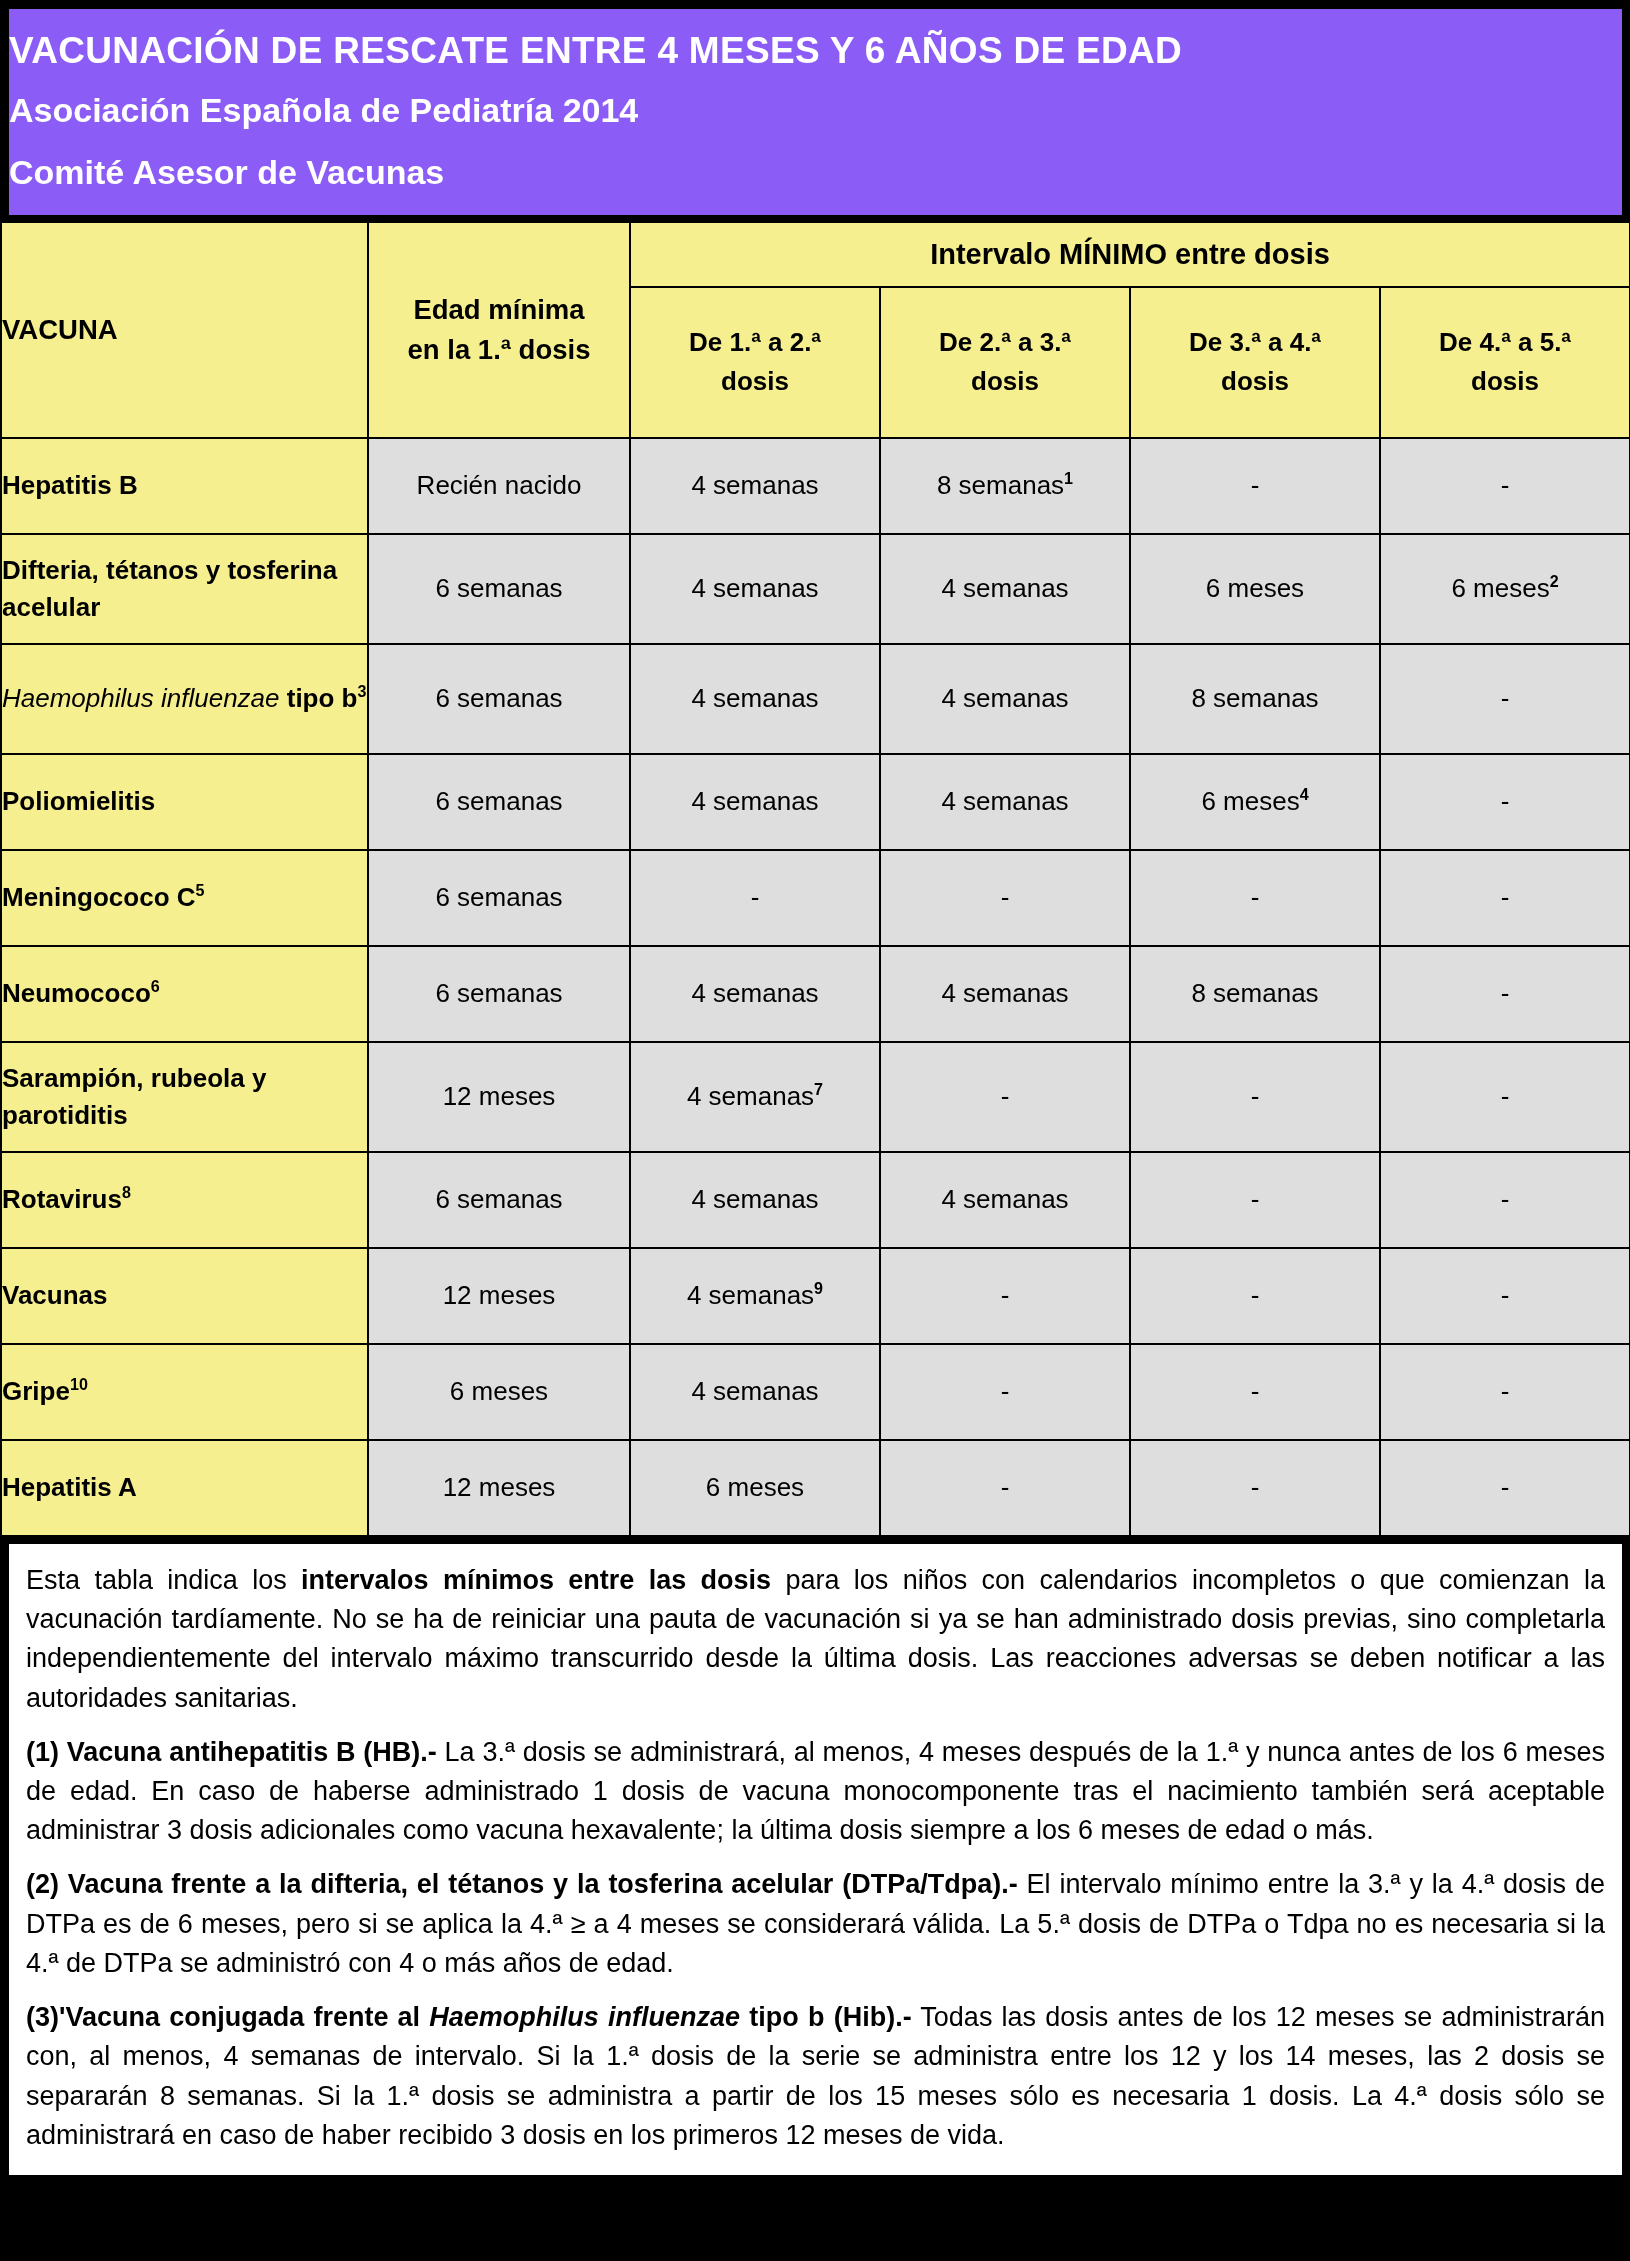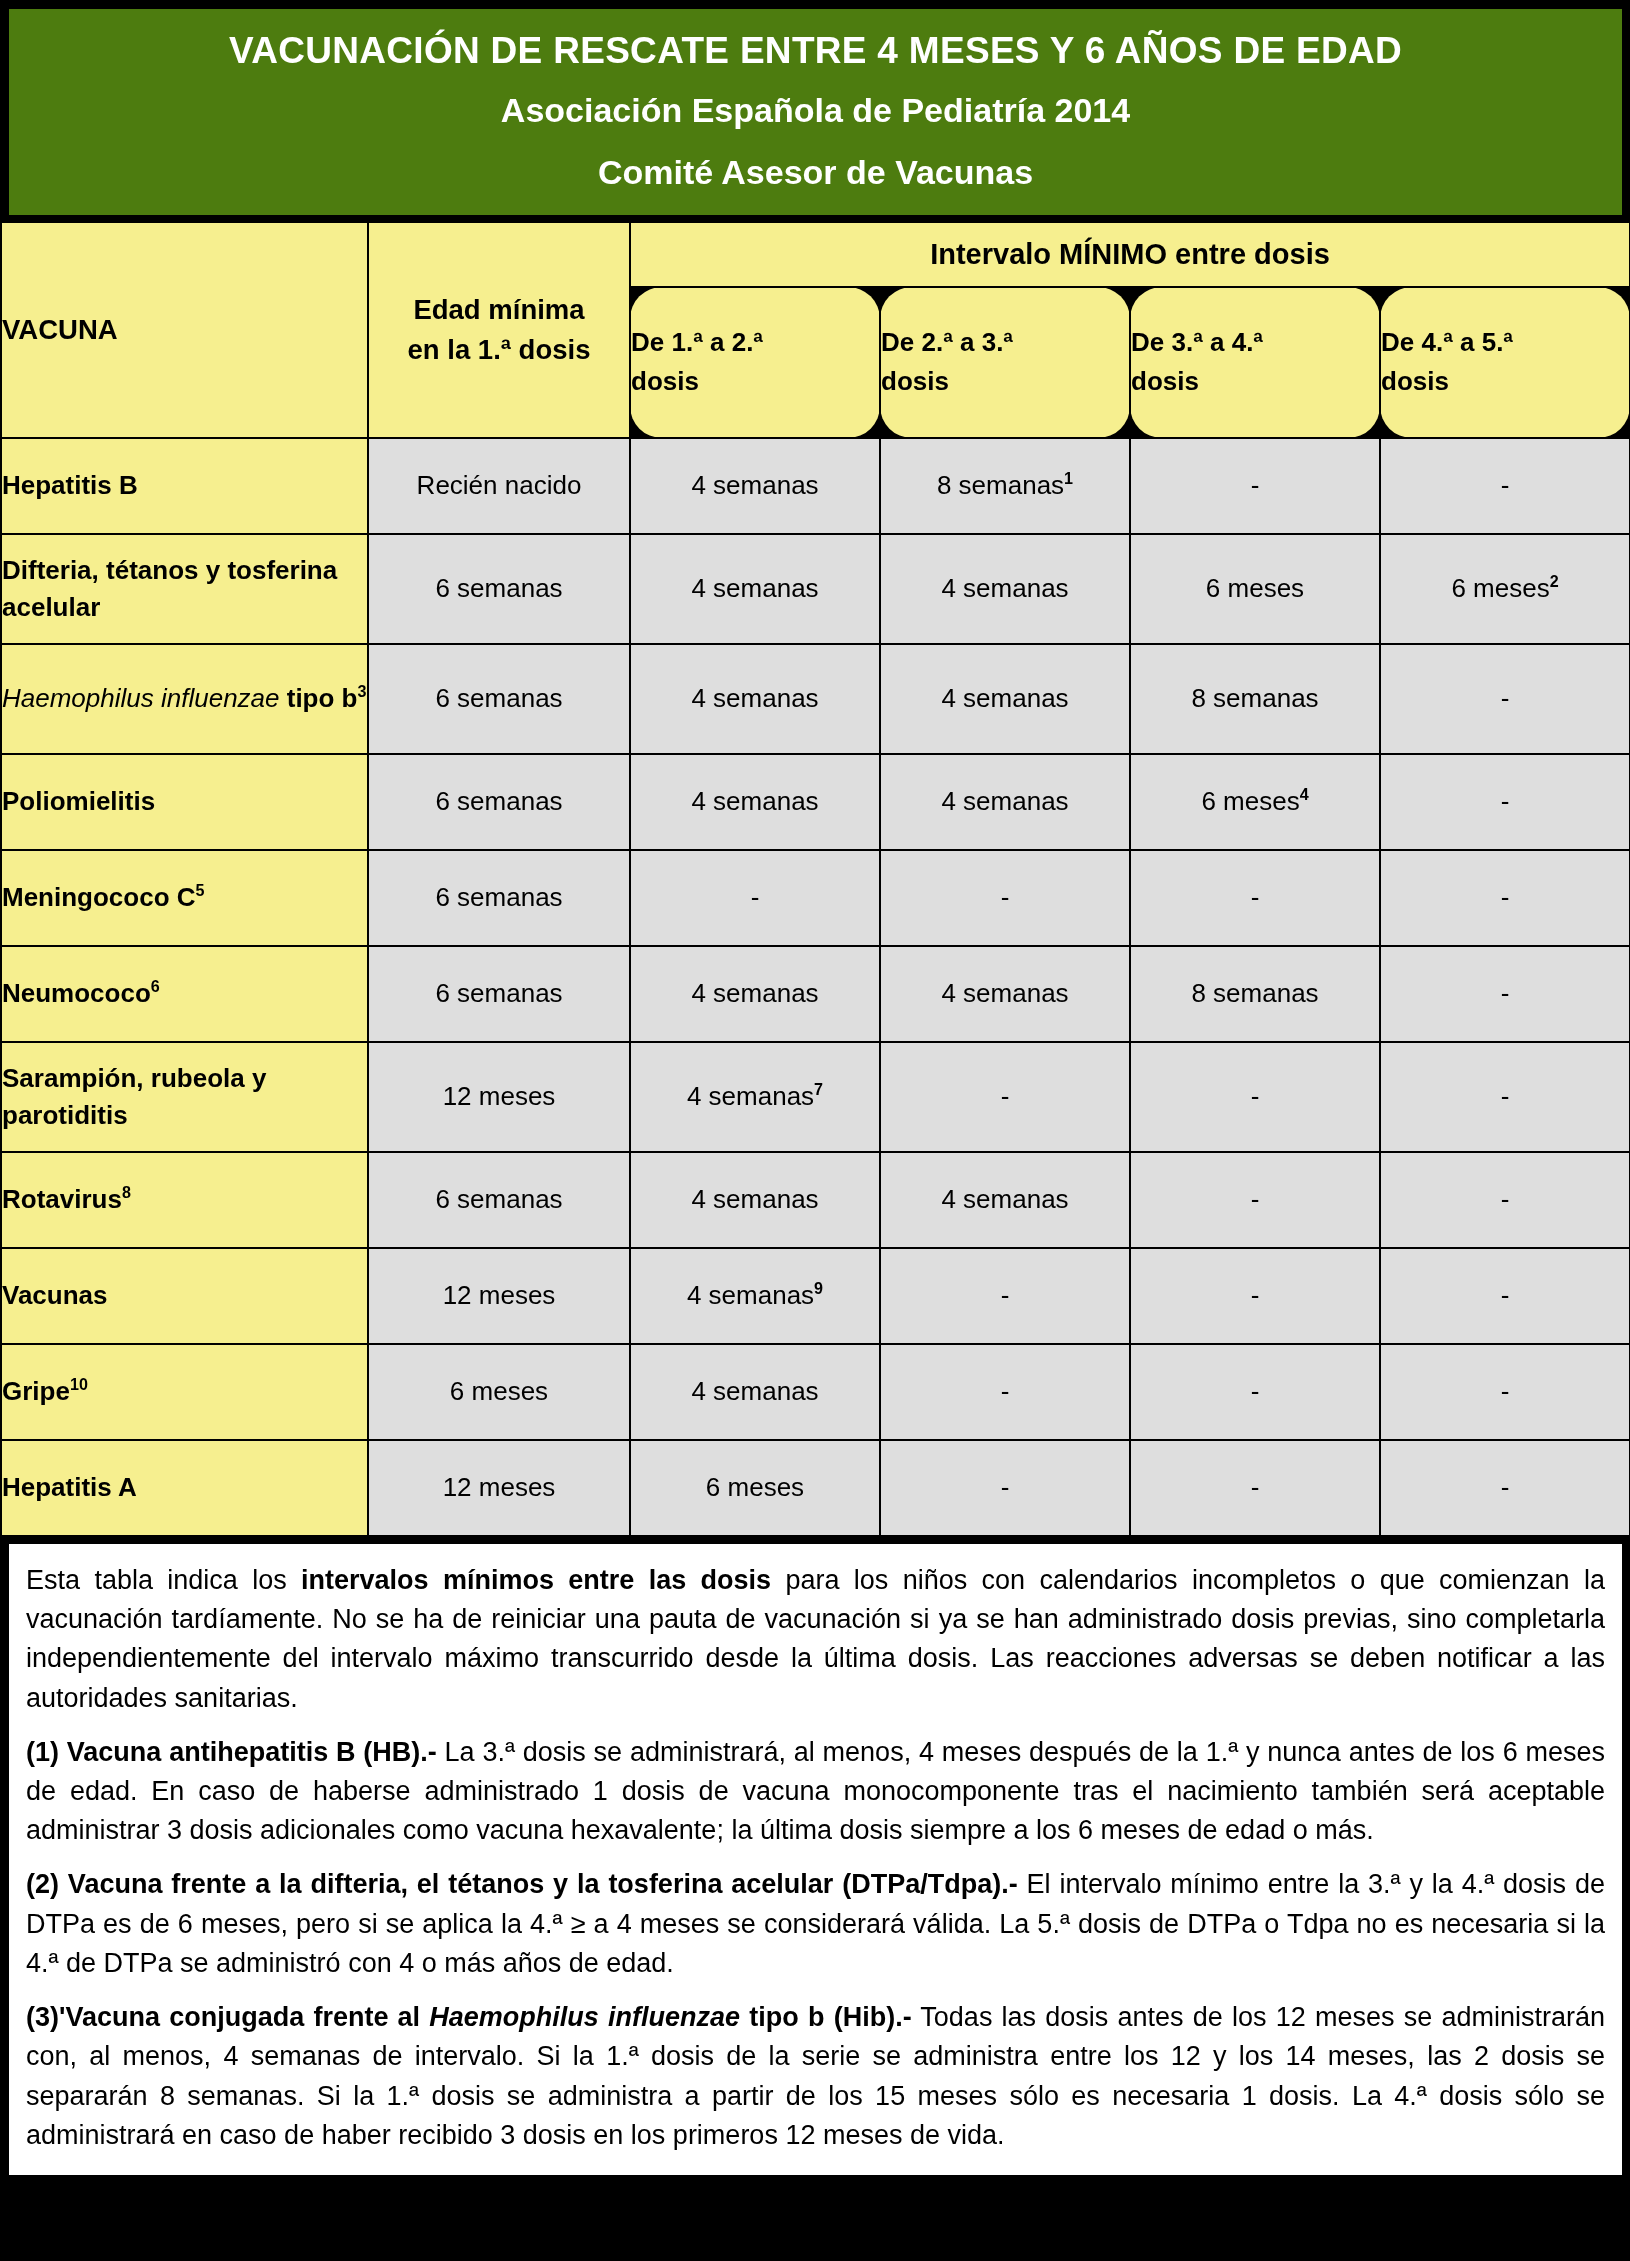--- a/index.html
+++ b/index.html
@@ -14,26 +14,25 @@
   }
 
   .sheet {
     width: 1631px;
     background: #000;
     padding: 0;
   }
 
   
   .title-banner {
-    background: #4d7c0f;
+    background: #8b5cf6;
     border-top: 9.2px solid #000;
     border-left: 9.2px solid #000;
     border-right: 9.2px solid #000;
     border-bottom: 6.6px solid #000;
-    text-align: center;
     padding: 11.8px 0 17px 0;
   }
   .title-line1 {
     color: #FFFFFF;
     font-weight: bold;
     font-size: 37px;
     letter-spacing: 0.3px;
     line-height: 1.35;
     padding-top: 5.2px;
   }
@@ -88,25 +87,24 @@
   }
   .h-span {
     font-size: 29px;
     text-align: center;
     padding: 17px 6.6px 15.7px 6.6px;
     margin-left: 24px;
   }
   .h-sub {
     font-size: 26px;
     font-weight: normal;
-    text-align: left;
+    text-align: center;
     padding: 10.5px 5.2px 18.3px 5.2px;
     line-height: 1.5;
     background: #F6EF8F;
-    border-radius: 32px;
   }
 
   td.vname {
     background: #F6EF8F;
     font-weight: bold;
     font-size: 26px;
     text-align: left;
     padding: 10.5px 13px;
     line-height: 1.42;
   }

